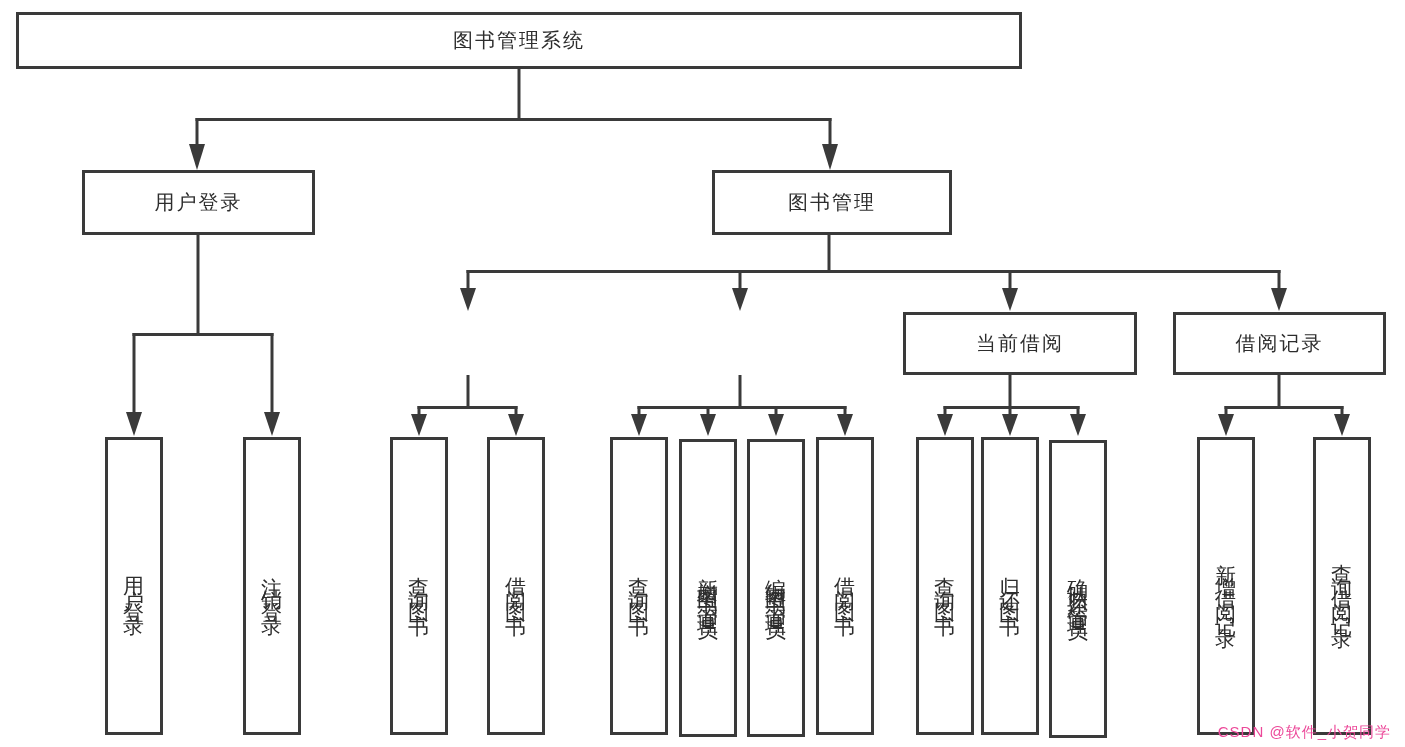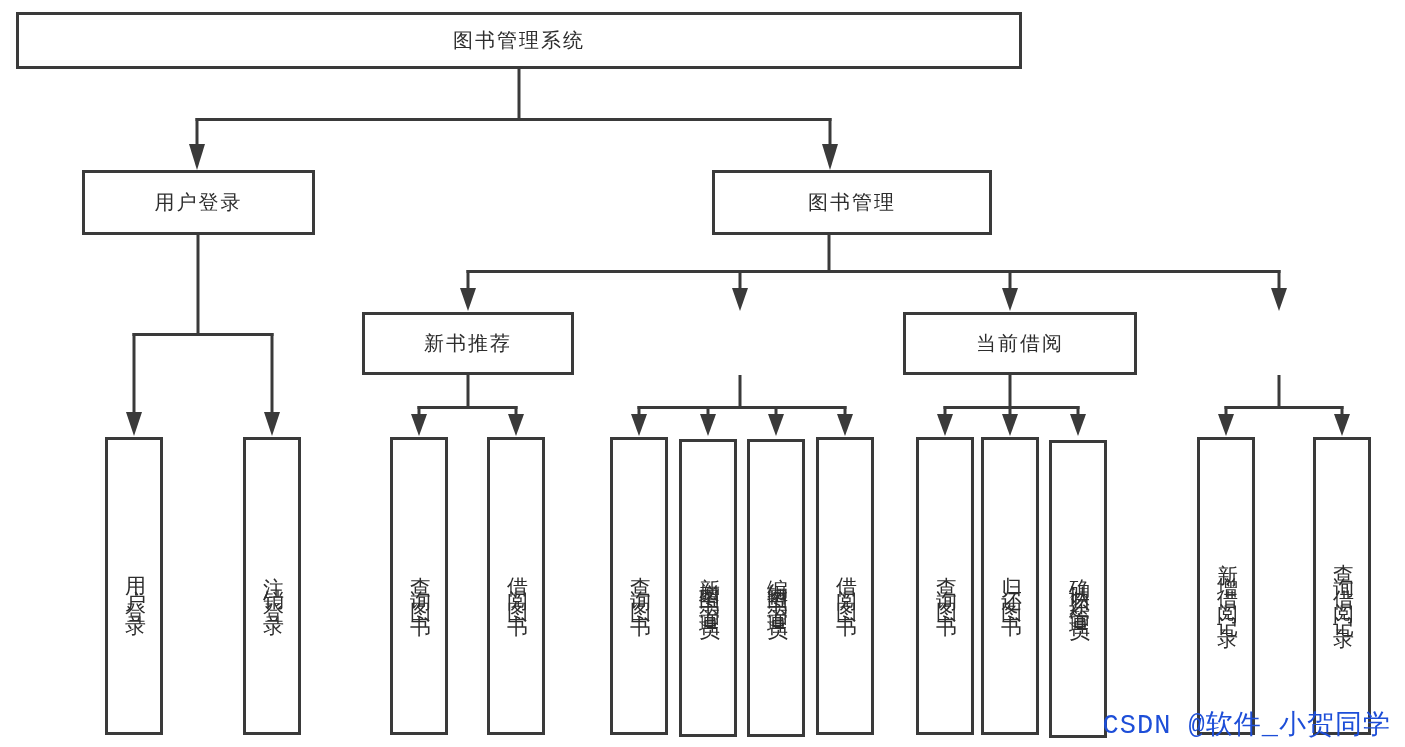--- a/index.html
+++ b/index.html
@@ -6,21 +6,21 @@
     margin: 0;
     padding: 0;
     background: #ffffff;
   }
   .stage {
     position: relative;
     width: 1405px;
     height: 747px;
     background: #ffffff;
     overflow: hidden;
-    font-family: Liberation Mono, monospace;
+    font-family: Liberation Sans, sans-serif;
     color: #2d2d2d;
   }
   .connectors {
     position: absolute;
     left: 0;
     top: 0;
     pointer-events: none;
   }
   .box {
     position: absolute;
@@ -47,22 +47,22 @@
     letter-spacing: 13px;
     white-space: nowrap;
   }
   .vtext.long {
     letter-spacing: 6px;
   }
   .watermark {
     position: absolute;
     right: 14px;
     bottom: 5px;
-    font-size: 27px;
-    color: #1d4ed8;
+    font-size: 15px;
+    color: #ec4899;
     letter-spacing: 1px;
     white-space: nowrap;
   }
 </style>
 </head>
 <body>
 
 <div class="stage">
 
   <svg class="connectors" width="1405" height="747" viewBox="0 0 1405 747">
@@ -138,30 +138,30 @@
     </g>
   </svg>
 
   <div class="box" style="left:16px;top:12px;width:1006px;height:57px">
     <span class="hlabel">图书管理系统</span>
   </div>
 
   <div class="box" style="left:82px;top:170px;width:233px;height:65px">
     <span class="hlabel">用户登录</span>
   </div>
-  <div class="box" style="left:712px;top:170px;width:280px;height:65px">
+  <div class="box" style="left:712px;top:170px;width:240px;height:65px">
     <span class="hlabel">图书管理</span>
   </div>
 
-  <div class="box" style="left:362px;top:312px;width:212px;height:63px">
-    <span class="hlabel">新书推荐</span>
-  </div>
   <div class="box" style="left:903px;top:312px;width:234px;height:63px">
     <span class="hlabel">当前借阅</span>
   </div>
+  <div class="box" style="left:1173px;top:312px;width:213px;height:63px">
+    <span class="hlabel">借阅记录</span>
+  </div>
 
   <div class="box leaf" style="left:105px;top:437px">
     <span class="vtext">用户登录</span>
   </div>
   <div class="box leaf" style="left:243px;top:437px">
     <span class="vtext">注销登录</span>
   </div>
 
   <div class="box leaf" style="left:390px;top:437px">
     <span class="vtext">查询图书</span>

